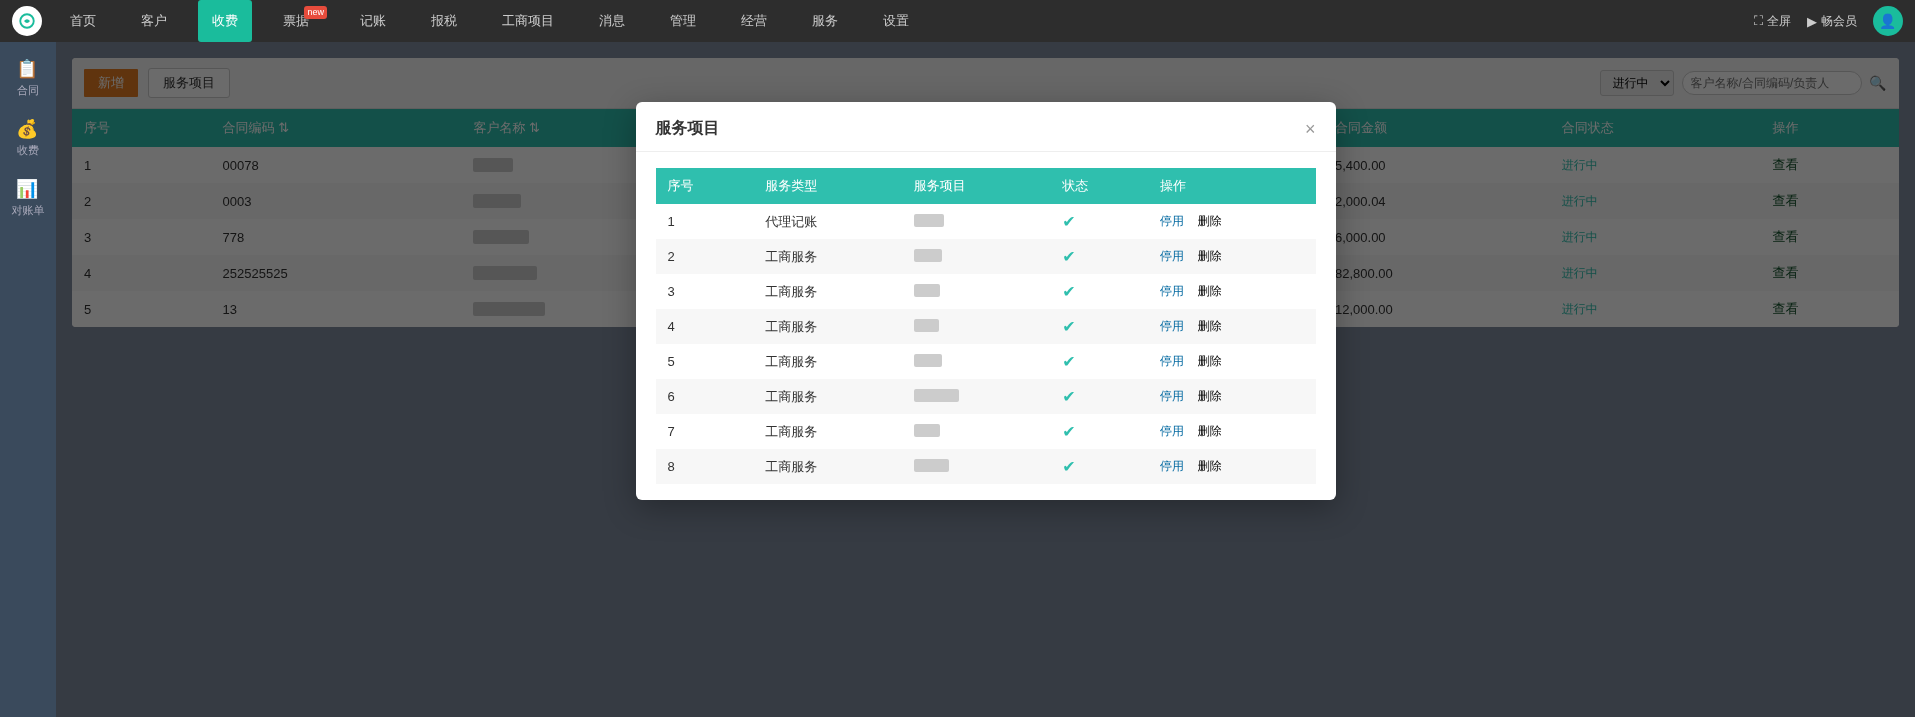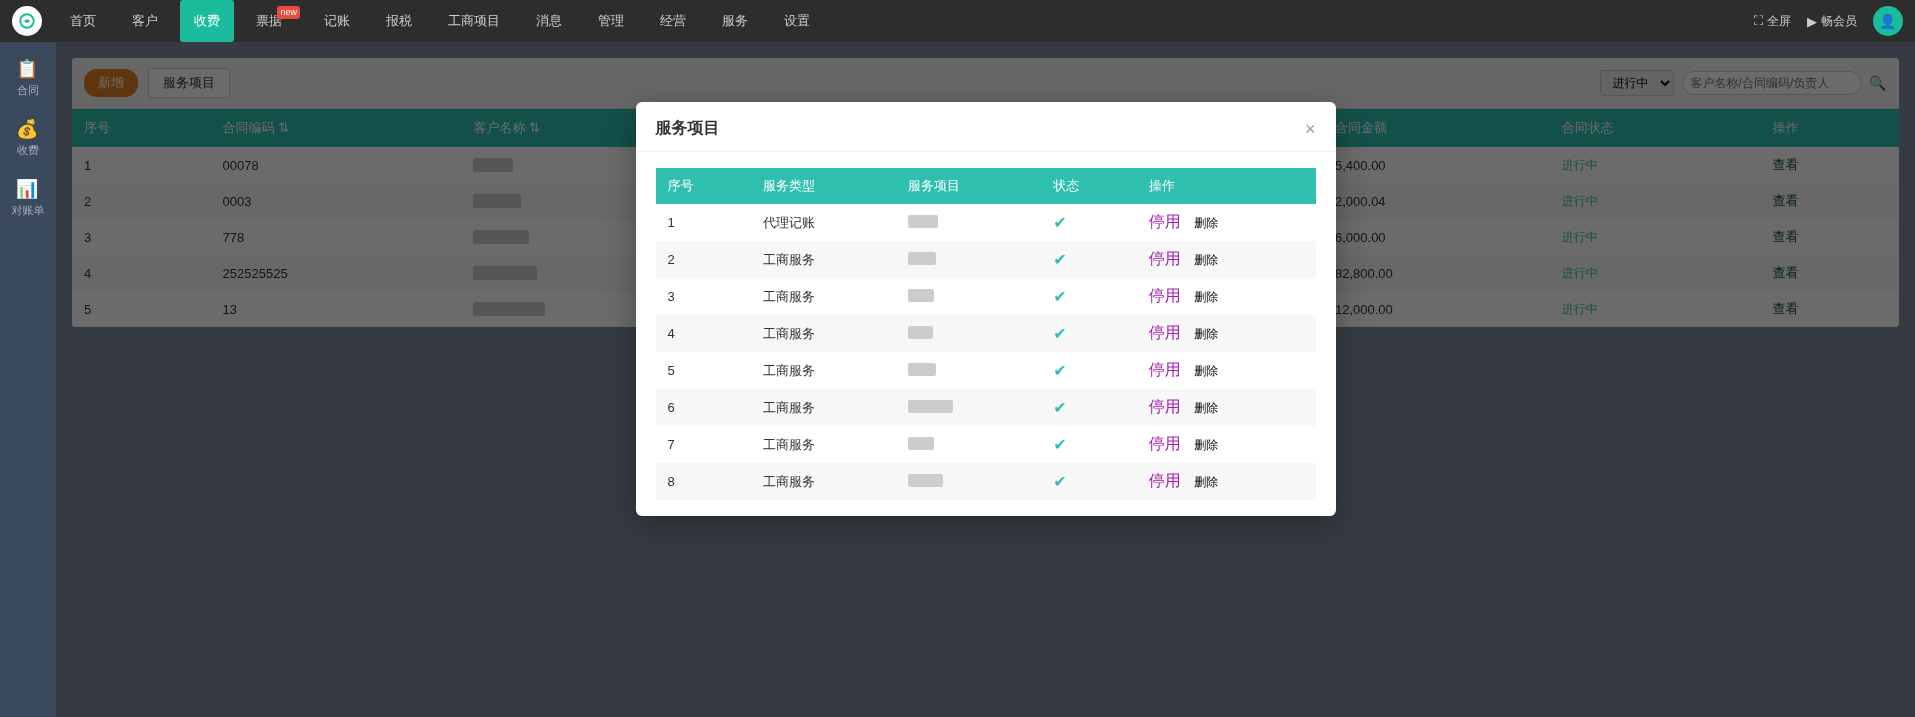--- a/index.html
+++ b/index.html
@@ -17,21 +17,21 @@
     .top-nav .logo {
       width: 30px; height: 30px;
       background: #fff;
       border-radius: 50%;
       display: flex; align-items: center; justify-content: center;
       margin-right: 14px;
       flex-shrink: 0;
     }
     .top-nav .logo svg { width: 18px; height: 18px; }
     .nav-items {
-      display: flex; align-items: center; gap: 8px; flex: 1;
+      display: flex; align-items: center; gap: 17px; flex: 1;
     }
     .nav-item {
       color: #ccc;
       padding: 0 14px;
       height: 42px;
       display: flex; align-items: center;
       cursor: pointer;
       font-size: 13px;
       position: relative;
     }
@@ -102,21 +102,21 @@
       background: #f5f5f5;
       padding: 10px 12px;
       display: flex; align-items: center; gap: 10px;
       border-bottom: 1px solid #e0e0e0;
     }
     .btn-new-main {
       background: #e67e22;
       color: #fff;
       border: none;
       padding: 5px 14px;
-      border-radius: 13px;
+      border-radius: 1px;
       cursor: pointer;
       font-size: 13px;
     }
     .btn-service-item {
       background: #fff;
       border: 1px solid #ccc;
       padding: 5px 14px;
       border-radius: 3px;
       cursor: pointer;
       font-size: 13px;
@@ -206,21 +206,21 @@
     .modal-table { width: 100%; border-collapse: collapse; }
     .modal-table thead tr { background: #2fbfae; color: #fff; }
     .modal-table thead th {
       padding: 9px 12px; font-weight: normal; font-size: 13px; text-align: left;
     }
     .modal-table tbody tr:nth-child(even) { background: #f7f7f7; }
     .modal-table tbody tr:nth-child(odd) { background: #fff; }
     .modal-table tbody td { padding: 8px 12px; font-size: 13px; color: #333; }
     .check-icon { color: #2fbfae; font-size: 16px; }
     .btn-stop {
-      background: none; border: none; color: #a21caf; cursor: pointer; font-size: 16px; margin-right: 10px;
+      background: none; border: none; color: #0369a1; cursor: pointer; font-size: 12px; margin-right: 10px;
     }
     .btn-delete {
       background: none; border: none; color: #000000; cursor: pointer; font-size: 12px;
     }
   </style>
 </head>
 <body>
 
 <div class="top-nav">
   <div class="logo">

